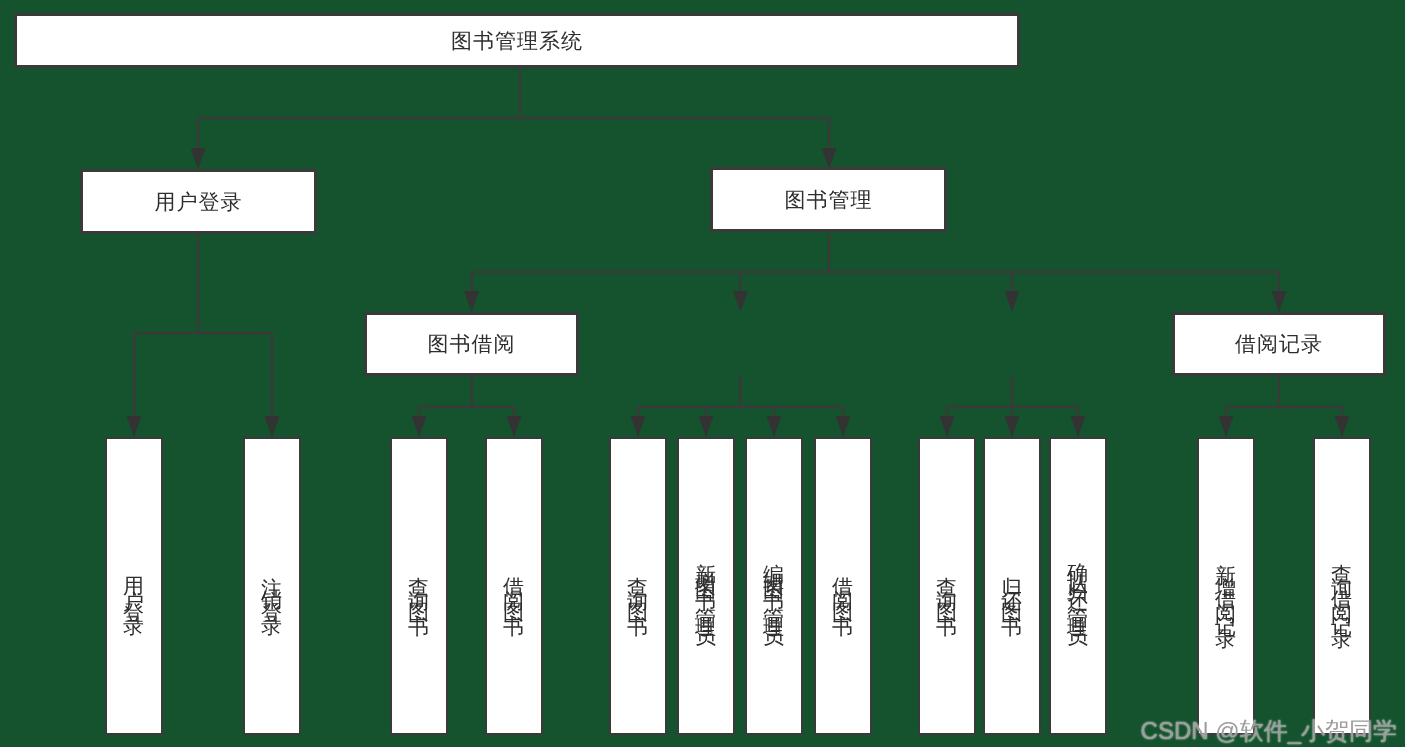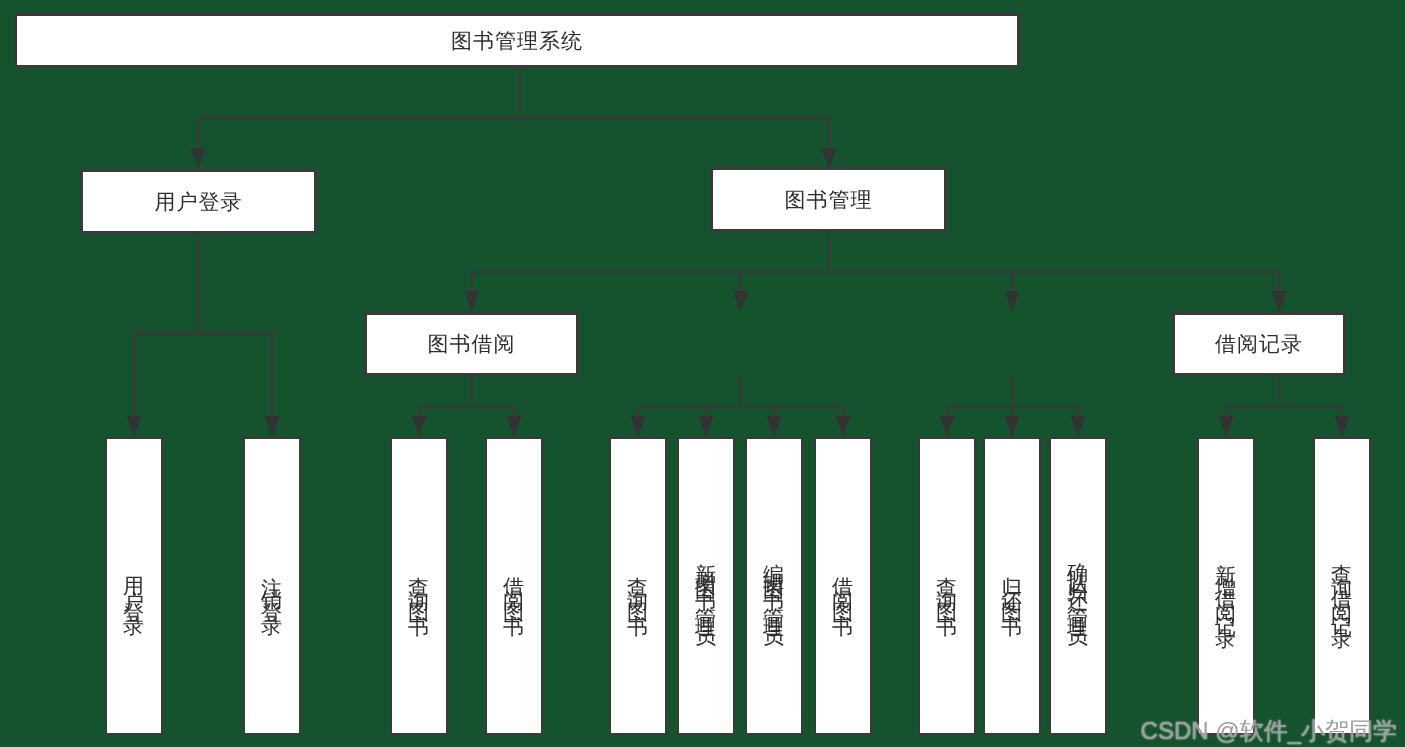--- a/index.html
+++ b/index.html
@@ -70,21 +70,21 @@
   <div class="box hbox" style="left:80px;top:169px;width:237px;height:65px">
     <span>用户登录</span>
   </div>
   <div class="box hbox" style="left:710px;top:167px;width:237px;height:65px">
     <span>图书管理</span>
   </div>
 
   <div class="box hbox" style="left:364px;top:312px;width:215px;height:64px">
     <span>图书借阅</span>
   </div>
-  <div class="box hbox" style="left:1172px;top:312px;width:174px;height:64px">
+  <div class="box hbox" style="left:1172px;top:312px;width:214px;height:64px">
     <span>借阅记录</span>
   </div>
 
   <div class="box vbox" style="left:105px;top:437px;width:58px;height:298px">
     <span>用户登录</span>
   </div>
   <div class="box vbox" style="left:243px;top:437px;width:58px;height:298px">
     <span>注销登录</span>
   </div>
 

